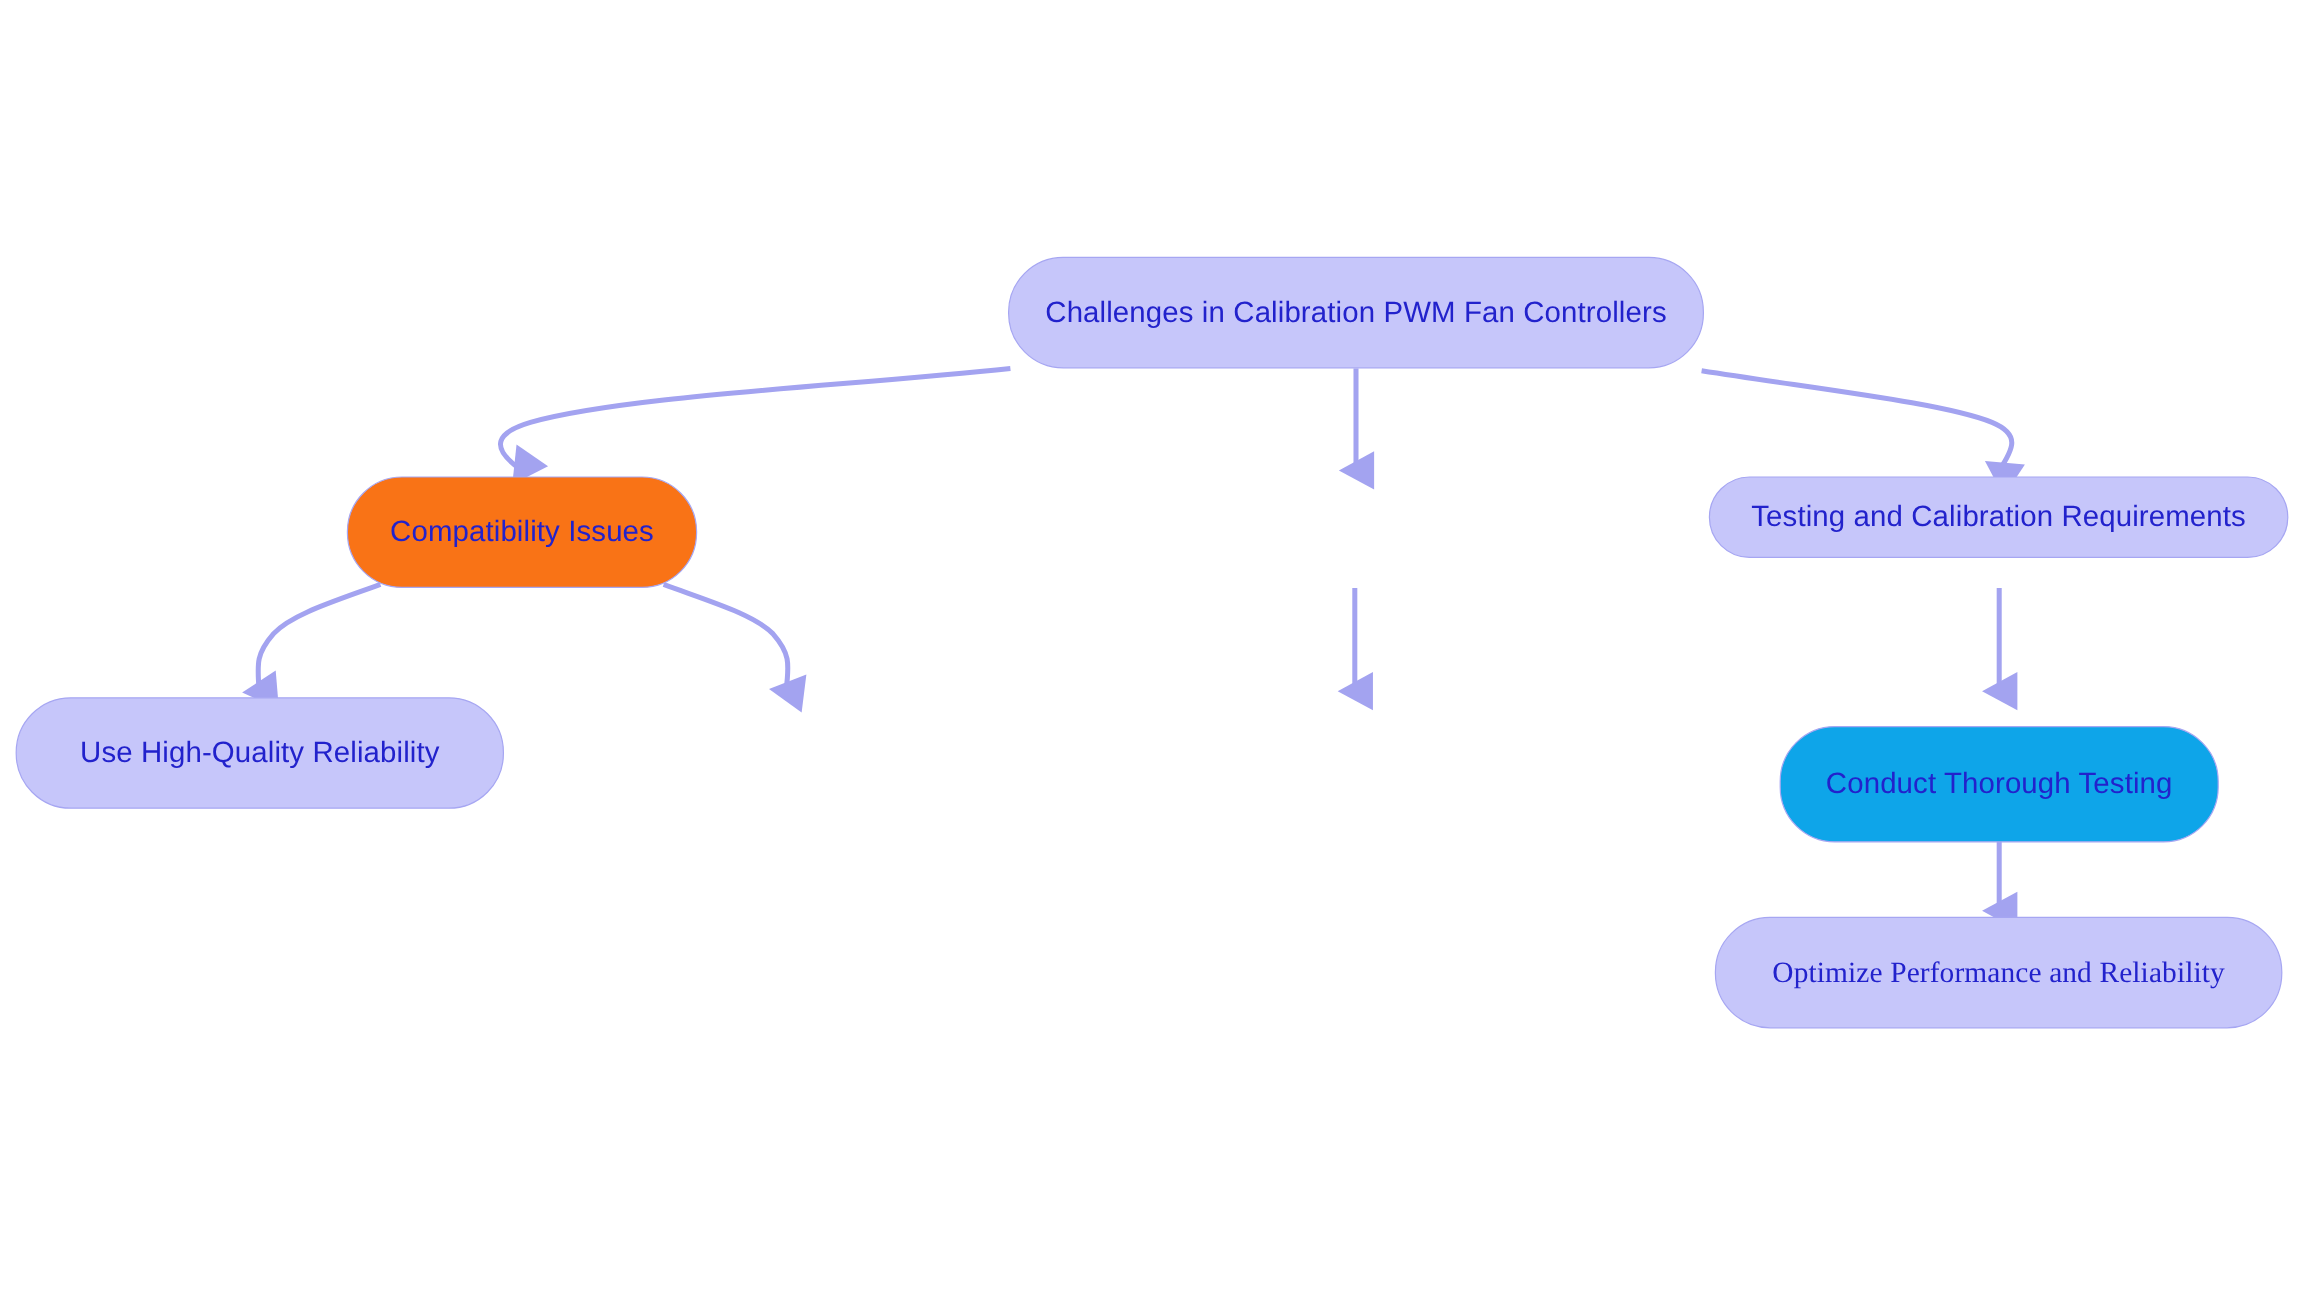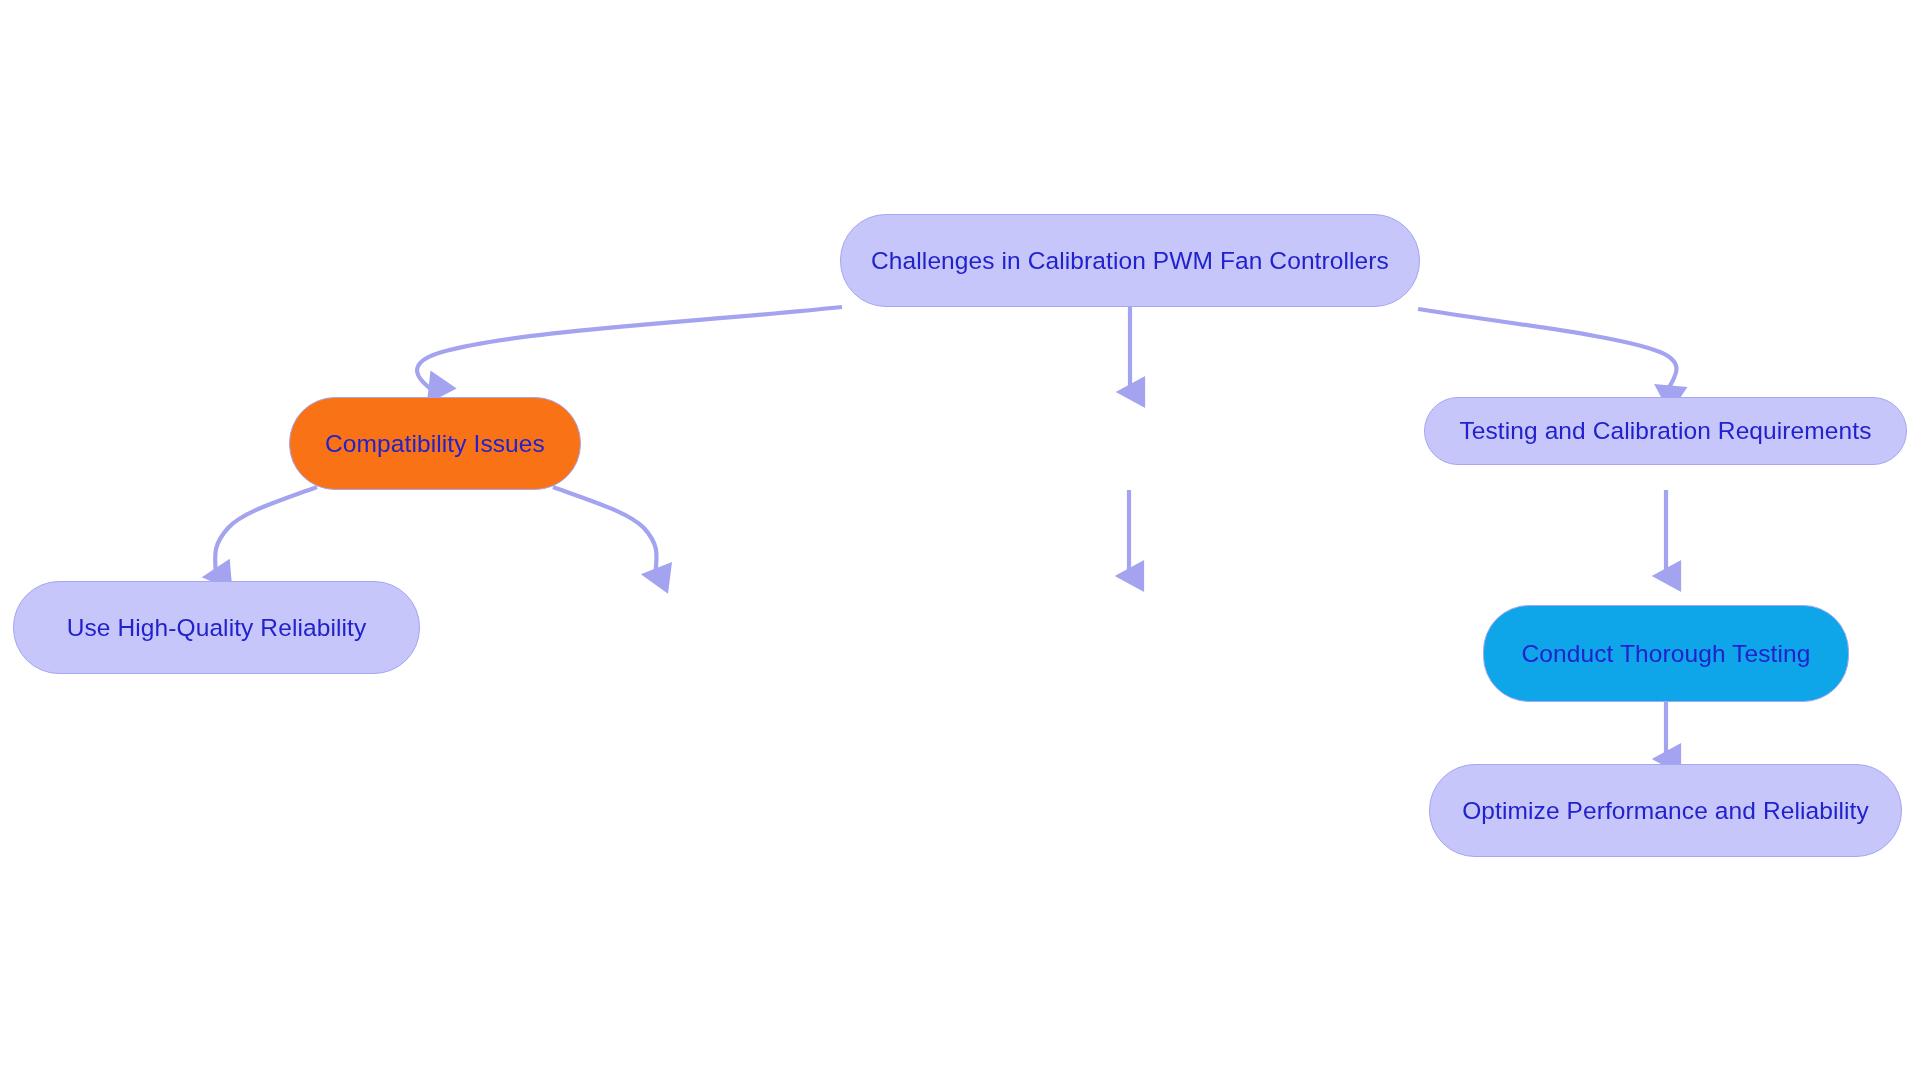--- a/index.html
+++ b/index.html
@@ -96,17 +96,17 @@
   <div class="node" style="left: 13px; top: 581px; width: 407px; height: 93px; background: rgb(198, 198, 250); border-color: rgb(166, 166, 242); color: rgb(34, 34, 204);">
     <span class="node-label">Use High-Quality Reliability</span>
   </div>
 
 
 
   <div class="node" style="left: 1483px; top: 581px; width: 366px; height: 97px; background: #0ea5e9; border-color: rgb(166, 166, 242); color: rgb(34, 34, 204); margin-top: 24px;">
     <span class="node-label">Conduct Thorough Testing</span>
   </div>
 
-  <div class="node" style="left: 1429px; top: 764px; width: 473px; height: 93px; background: rgb(198, 198, 250); border-color: rgb(166, 166, 242); color: rgb(34, 34, 204);">
+  <div class="node" style="left: 1429px; top: 764px; width: 473px; height: 93px; background: rgb(198, 198, 250); border-color: rgb(166, 166, 242); color: rgb(34, 34, 204); font-family: Liberation Serif, serif;">
     <span class="node-label">Optimize Performance and Reliability</span>
   </div>
 
 </div>
 
 </body></html>

